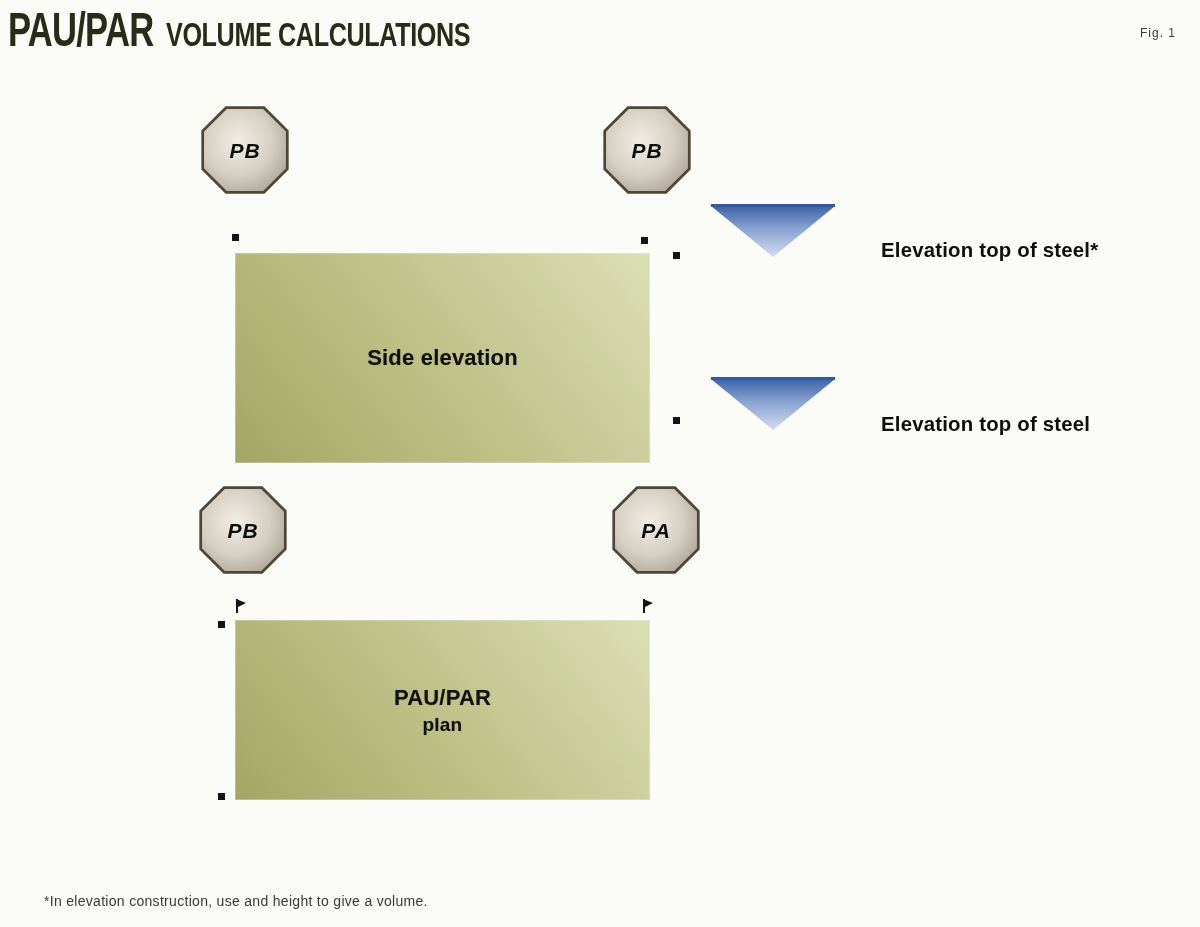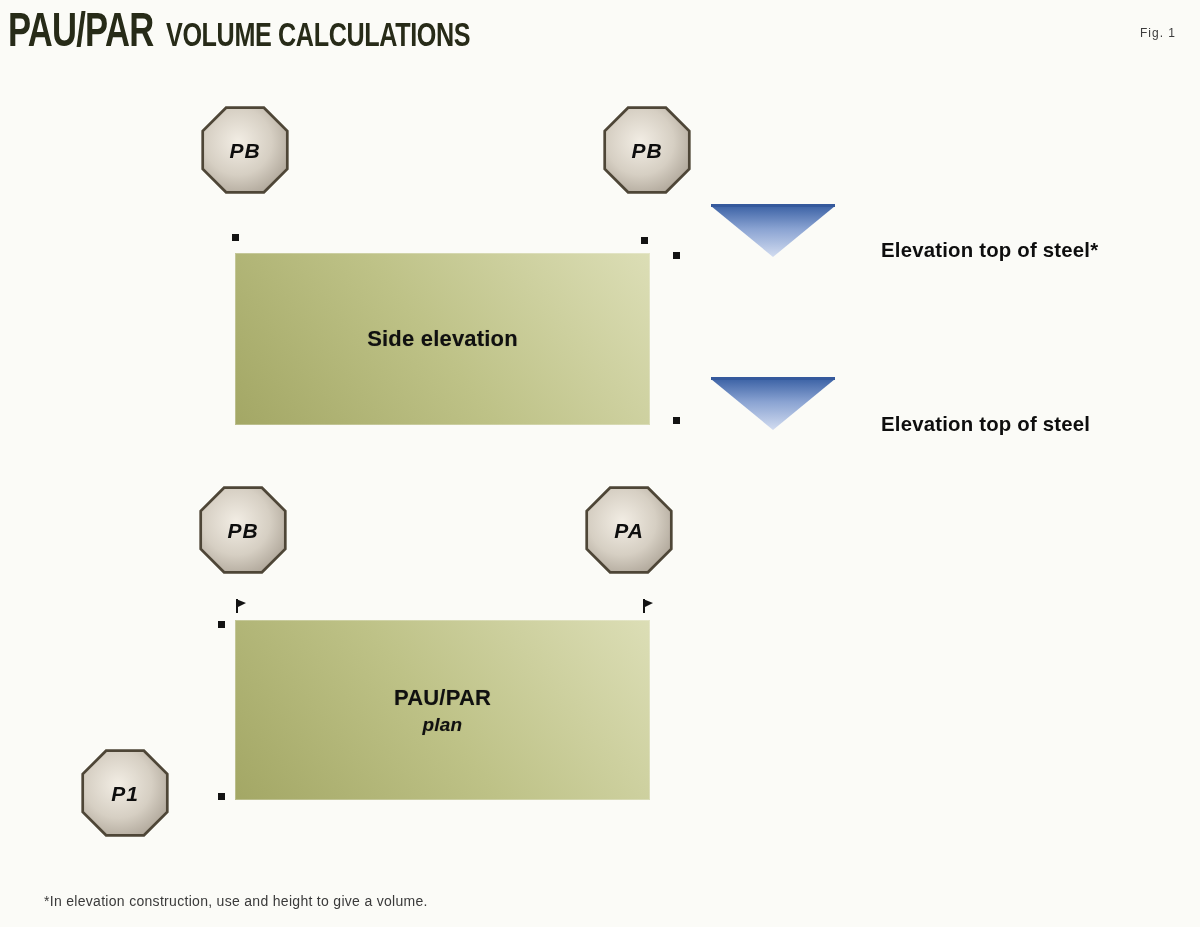--- a/index.html
+++ b/index.html
@@ -38,43 +38,42 @@
   .octagon svg{position:absolute;inset:0;width:100%;height:100%;}
   .octagon .octagon-label{
     position:absolute;inset:0;
     display:flex;align-items:center;justify-content:center;
     font-size:21px;font-weight:700;color:#0d0d0d;letter-spacing:1px;
     padding-top:2px;
   }
   .oct-pb1{left:200px;top:104px;}
   .oct-pb2{left:602px;top:104px;}
   .oct-pb3{left:198px;top:484px;}
-  .oct-pa {left:584px;top:484px;}
+  .oct-pa {left:611px;top:484px;}
   .oct-p2 {left:82px;top:577px;}
   .oct-p1 {left:80px;top:747px;}
 
   
   .gbox{
     position:absolute;left:235px;width:415px;
     background:linear-gradient(52deg,#a3a765 0%,#bec287 48%,#dcdeb6 100%);
     display:flex;flex-direction:column;align-items:center;justify-content:center;
     box-shadow:inset 0 0 0 1px rgba(255,255,255,0.25);
   }
-  .gbox-side{top:253px;height:172px;}
+  .gbox-side{top:253px;height:210px;}
   .gbox-plan{top:620px;height:180px;}
   .gbox-label{
     font-size:22px;font-weight:700;color:#101010;letter-spacing:0.2px;
     text-align:center;line-height:1.25;
     text-shadow:0 0 1px rgba(40,40,20,0.35);
   }
   .gbox-label-sub{
     font-size:19px;font-weight:700;color:#101010;letter-spacing:0.2px;
     text-align:center;margin-top:3px;
     text-shadow:0 0 1px rgba(40,40,20,0.35);
-    font-style:italic;
   }
 
   
   .elev-arrow{position:absolute;width:126px;height:56px;left:710px;}
   .elev-arrow-1{top:203px;}
   .elev-arrow-2{top:376px;}
 
   .elev-label{
     position:absolute;left:881px;
     font-size:21px;font-weight:700;color:#0e0e0e;letter-spacing:0.2px;
@@ -151,26 +150,20 @@
   </div>
 
   <div class="octagon oct-pa">
     <svg viewBox="0 0 100 100">
       <polygon points="29,3 71,3 97,29 97,71 71,97 29,97 3,71 3,29" fill="url(#octGrad)" stroke="#4e4637" stroke-width="3"></polygon>
     </svg>
     <span class="octagon-label">PA</span>
   </div>
 
 
-  <div class="octagon oct-p1">
-    <svg viewBox="0 0 100 100">
-      <polygon points="29,3 71,3 97,29 97,71 71,97 29,97 3,71 3,29" fill="url(#octGrad)" stroke="#4e4637" stroke-width="3"></polygon>
-    </svg>
-    <span class="octagon-label">P1</span>
-  </div>
 
   <div class="gbox gbox-side">
     <div class="gbox-label">Side elevation</div>
   </div>
 
   <div class="gbox gbox-plan">
     <div class="gbox-label">PAU/PAR</div>
     <div class="gbox-label-sub">plan</div>
   </div>
 

